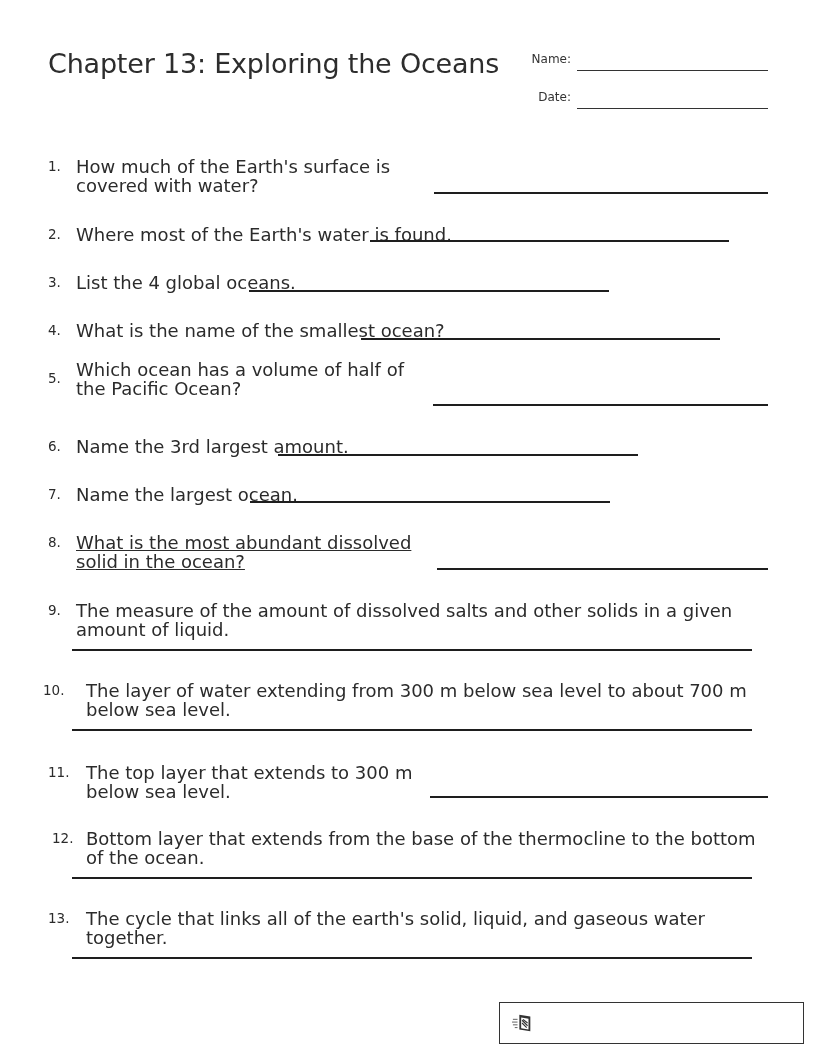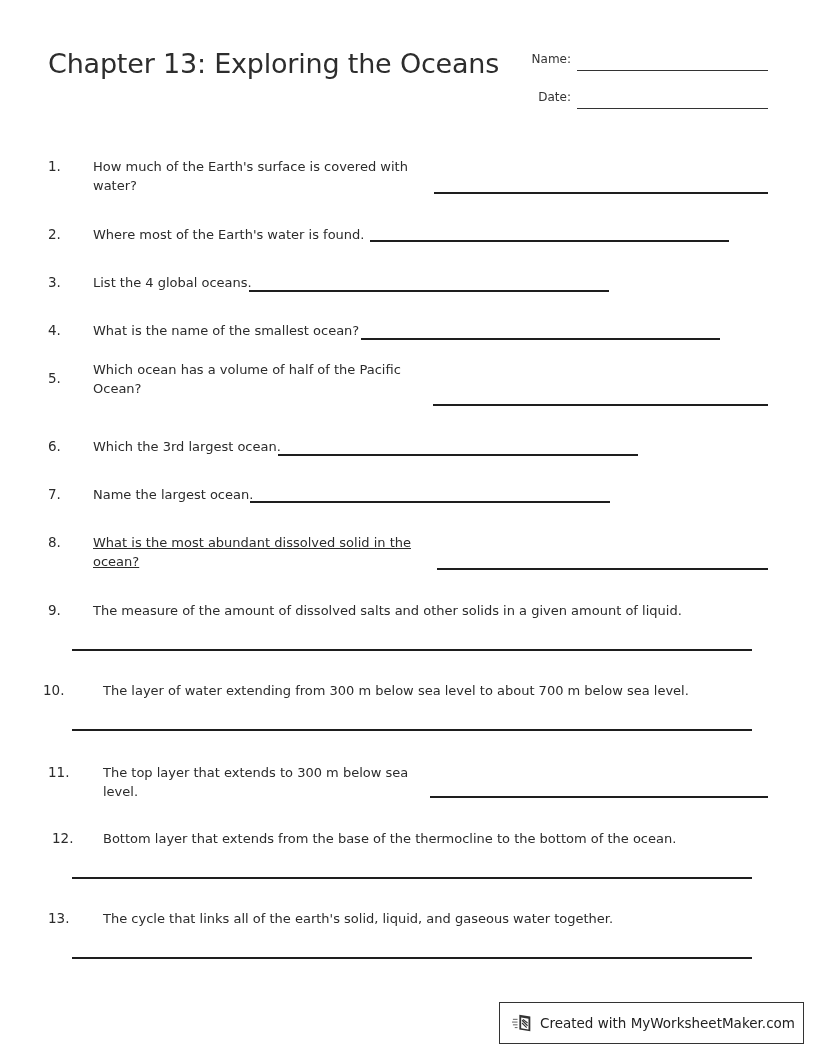--- a/index.html
+++ b/index.html
@@ -3,21 +3,21 @@
 <meta charset="utf-8">
 <style>
   html, body { margin: 0; padding: 0; background: #ffffff; }
   body { width: 816px; height: 1056px; position: relative; overflow: hidden;
          font-family: "DejaVu Sans", sans-serif; color: #2b2b2b; }
   .abs { position: absolute; }
   .title { left: 48px; top: 48px; font-size: 27px; color: #2d2d2d; letter-spacing: -0.2px; }
   .hlabel { font-size: 12px; color: #333; text-align: right; width: 60px; }
   .hline { height: 1px; background: #333; }
   .qnum { font-size: 13.5px; color: #2b2b2b; }
-  .qtext { font-size: 13px; color: #2b2b2b; line-height: 19px; margin-left: 17px; }
+  .qtext { font-size: 18px; color: #2b2b2b; line-height: 19px; }
   .line { height: 2px; background: #1e1e1e; }
   .footer { left: 499px; top: 1002px; width: 305px; height: 42px; border: 1.5px solid #333;
             box-sizing: border-box; display: flex; align-items: center; }
   .footer .logo { margin-left: 12px; width: 22px; height: 22px; }
   .footer .ftext { font-size: 13.5px; color: #222; margin-left: 6px; }
 </style>
 </head>
 <body>
 
 <div class="abs title">Chapter 13: Exploring the Oceans</div>
@@ -53,21 +53,21 @@
 </div>
 
 <div>
   <div class="abs qnum" style="left:48px; top:370px;">5.</div>
   <div class="abs qtext" style="left:76px; top:360px; width:340px;">Which ocean has a volume of half of the Pacific Ocean?</div>
   <div class="abs line" style="left:433px; top:404px; width:335px;"></div>
 </div>
 
 <div>
   <div class="abs qnum" style="left:48px; top:438px;">6.</div>
-  <div class="abs qtext" style="left:76px; top:437px;">Which the 3rd largest ocean.</div>
+  <div class="abs qtext" style="left:76px; top:437px;">Name the 3rd largest amount.</div>
   <div class="abs line" style="left:278px; top:454px; width:360px;"></div>
 </div>
 
 <div>
   <div class="abs qnum" style="left:48px; top:486px;">7.</div>
   <div class="abs qtext" style="left:76px; top:485px;">Name the largest ocean.</div>
   <div class="abs line" style="left:250px; top:501px; width:360px;"></div>
 </div>
 
 <div>
@@ -109,14 +109,13 @@
 <div class="abs footer">
   <svg class="logo" viewBox="0 0 24 24">
     <line x1="1" y1="8" x2="6" y2="8" stroke="#555" stroke-width="1"></line>
     <line x1="0" y1="11" x2="6" y2="11" stroke="#555" stroke-width="1"></line>
     <line x1="1" y1="14" x2="6" y2="14" stroke="#555" stroke-width="1"></line>
     <line x1="3" y1="17" x2="6" y2="17" stroke="#555" stroke-width="1"></line>
     <path d="M8 3 L20 5 L20 21 L8 19 Z" fill="#333"></path>
     <path d="M10 6 L18 7.3 L18 19 L10 17.7 Z" fill="#fff"></path>
     <path d="M11 9 L17 15 M11 12 L16 17 M12 8 L17 12" stroke="#333" stroke-width="1.2"></path>
   </svg>
-  <span class="ftext">Created with MyWorksheetMaker.com</span>
 </div>
 
 </body></html>

